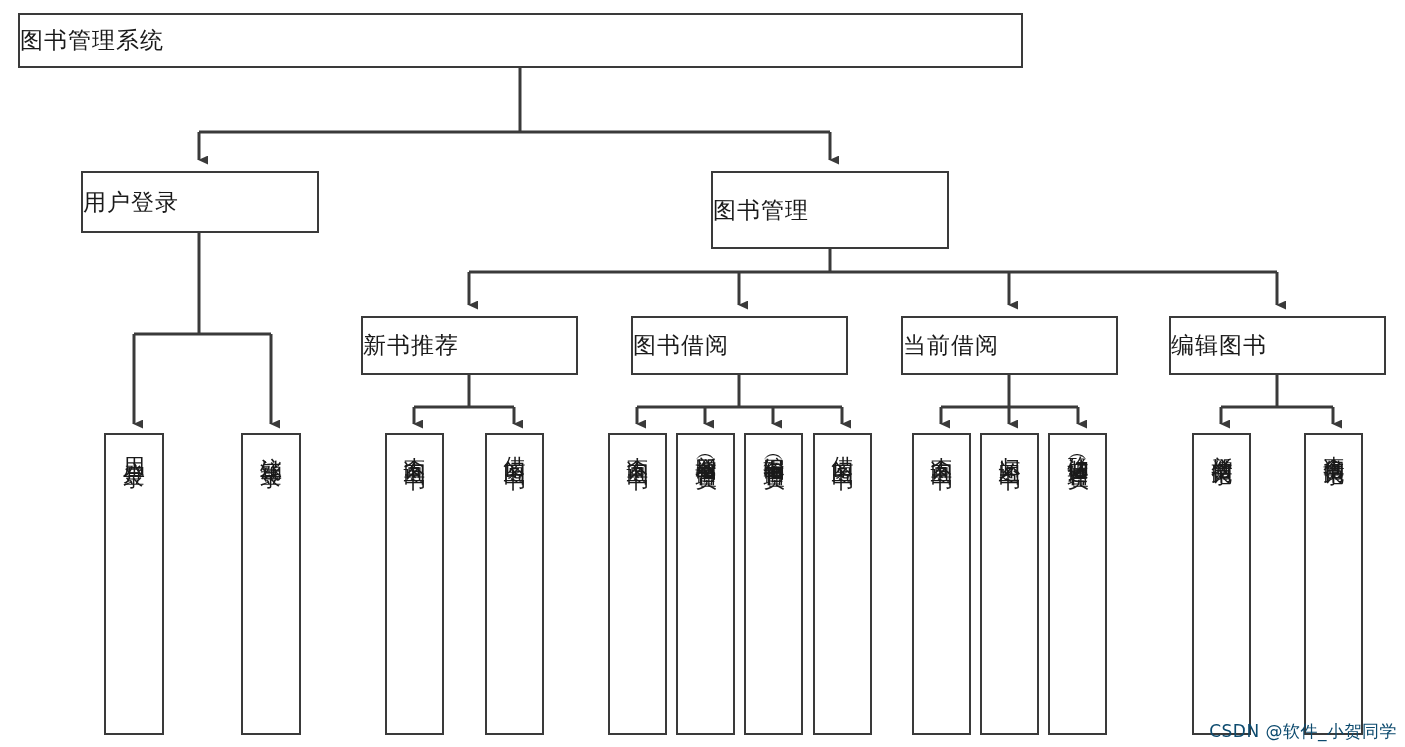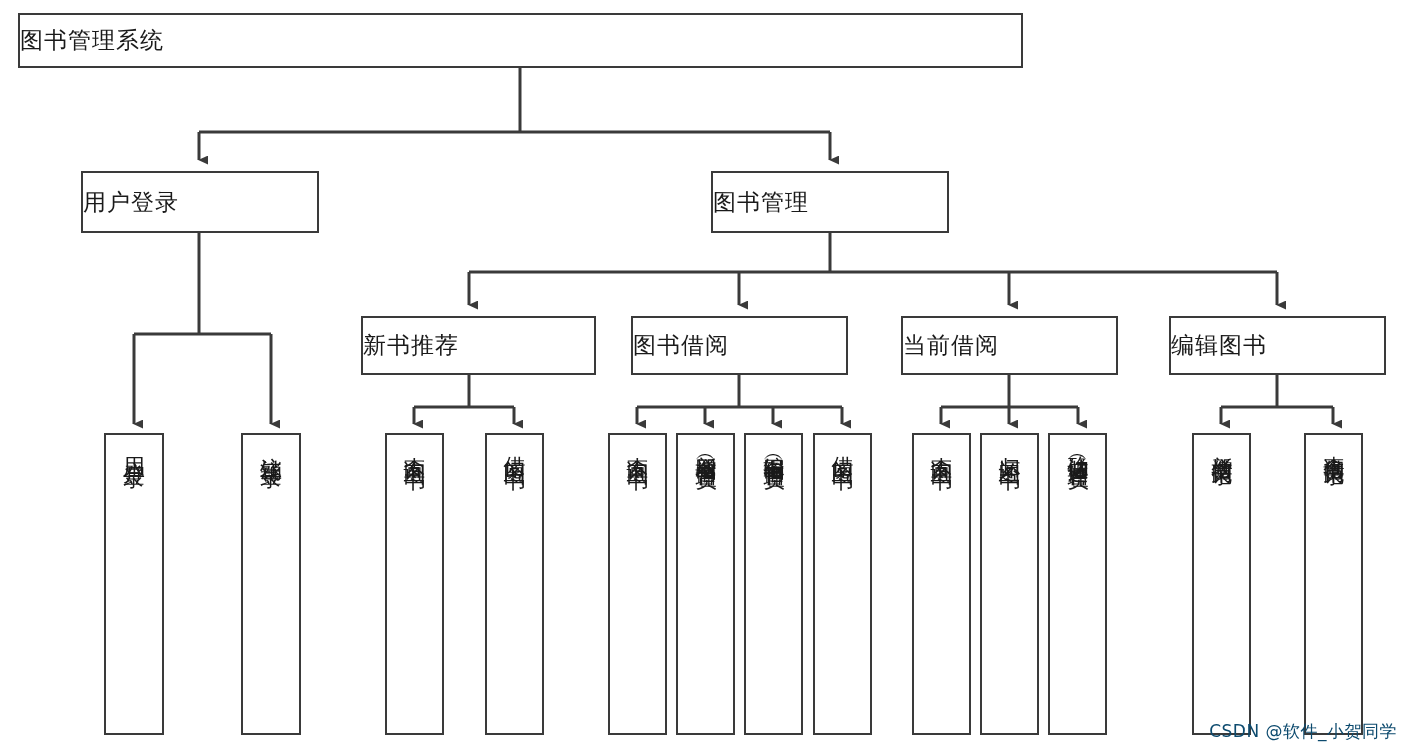--- a/index.html
+++ b/index.html
@@ -126,25 +126,25 @@
     </g>
   </svg>
 
   <div class="node-box horizontal" style="left:18px; top:13px; width:1005px; height:55px;">
     <span class="node-label">图书管理系统</span>
   </div>
 
   <div class="node-box horizontal" style="left:81px; top:171px; width:238px; height:62px;">
     <span class="node-label">用户登录</span>
   </div>
-  <div class="node-box horizontal" style="left:711px; top:171px; width:238px; height:62px;">
+  <div class="node-box horizontal" style="left:711px; top:171px; width:238px; height:78px;">
     <span class="node-label">图书管理</span>
   </div>
 
-  <div class="node-box horizontal" style="left:361px; top:316px; width:235px; height:59px;">
+  <div class="node-box horizontal" style="left:361px; top:316px; width:217px; height:59px;">
     <span class="node-label">新书推荐</span>
   </div>
   <div class="node-box horizontal" style="left:631px; top:316px; width:217px; height:59px;">
     <span class="node-label">图书借阅</span>
   </div>
   <div class="node-box horizontal" style="left:901px; top:316px; width:217px; height:59px;">
     <span class="node-label">当前借阅</span>
   </div>
   <div class="node-box horizontal" style="left:1169px; top:316px; width:217px; height:59px;">
     <span class="node-label">编辑图书</span>

